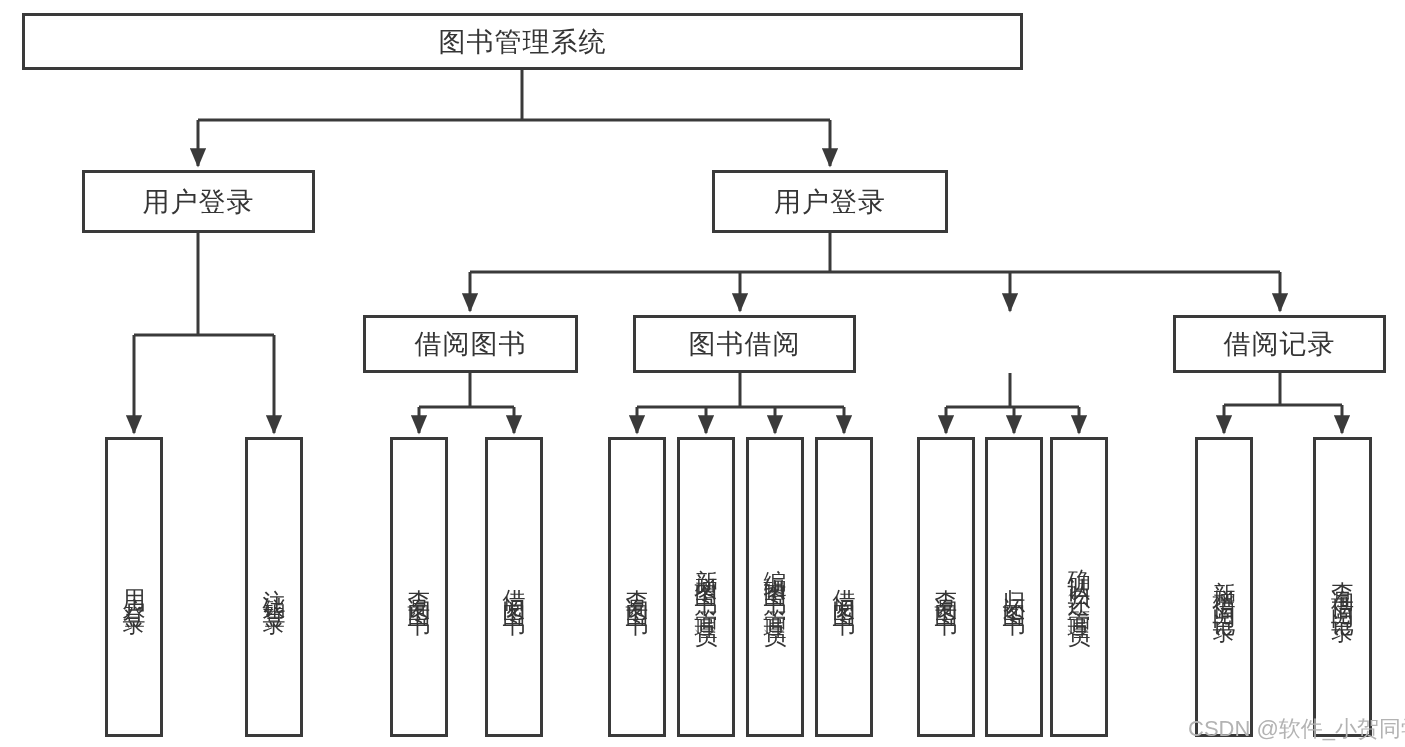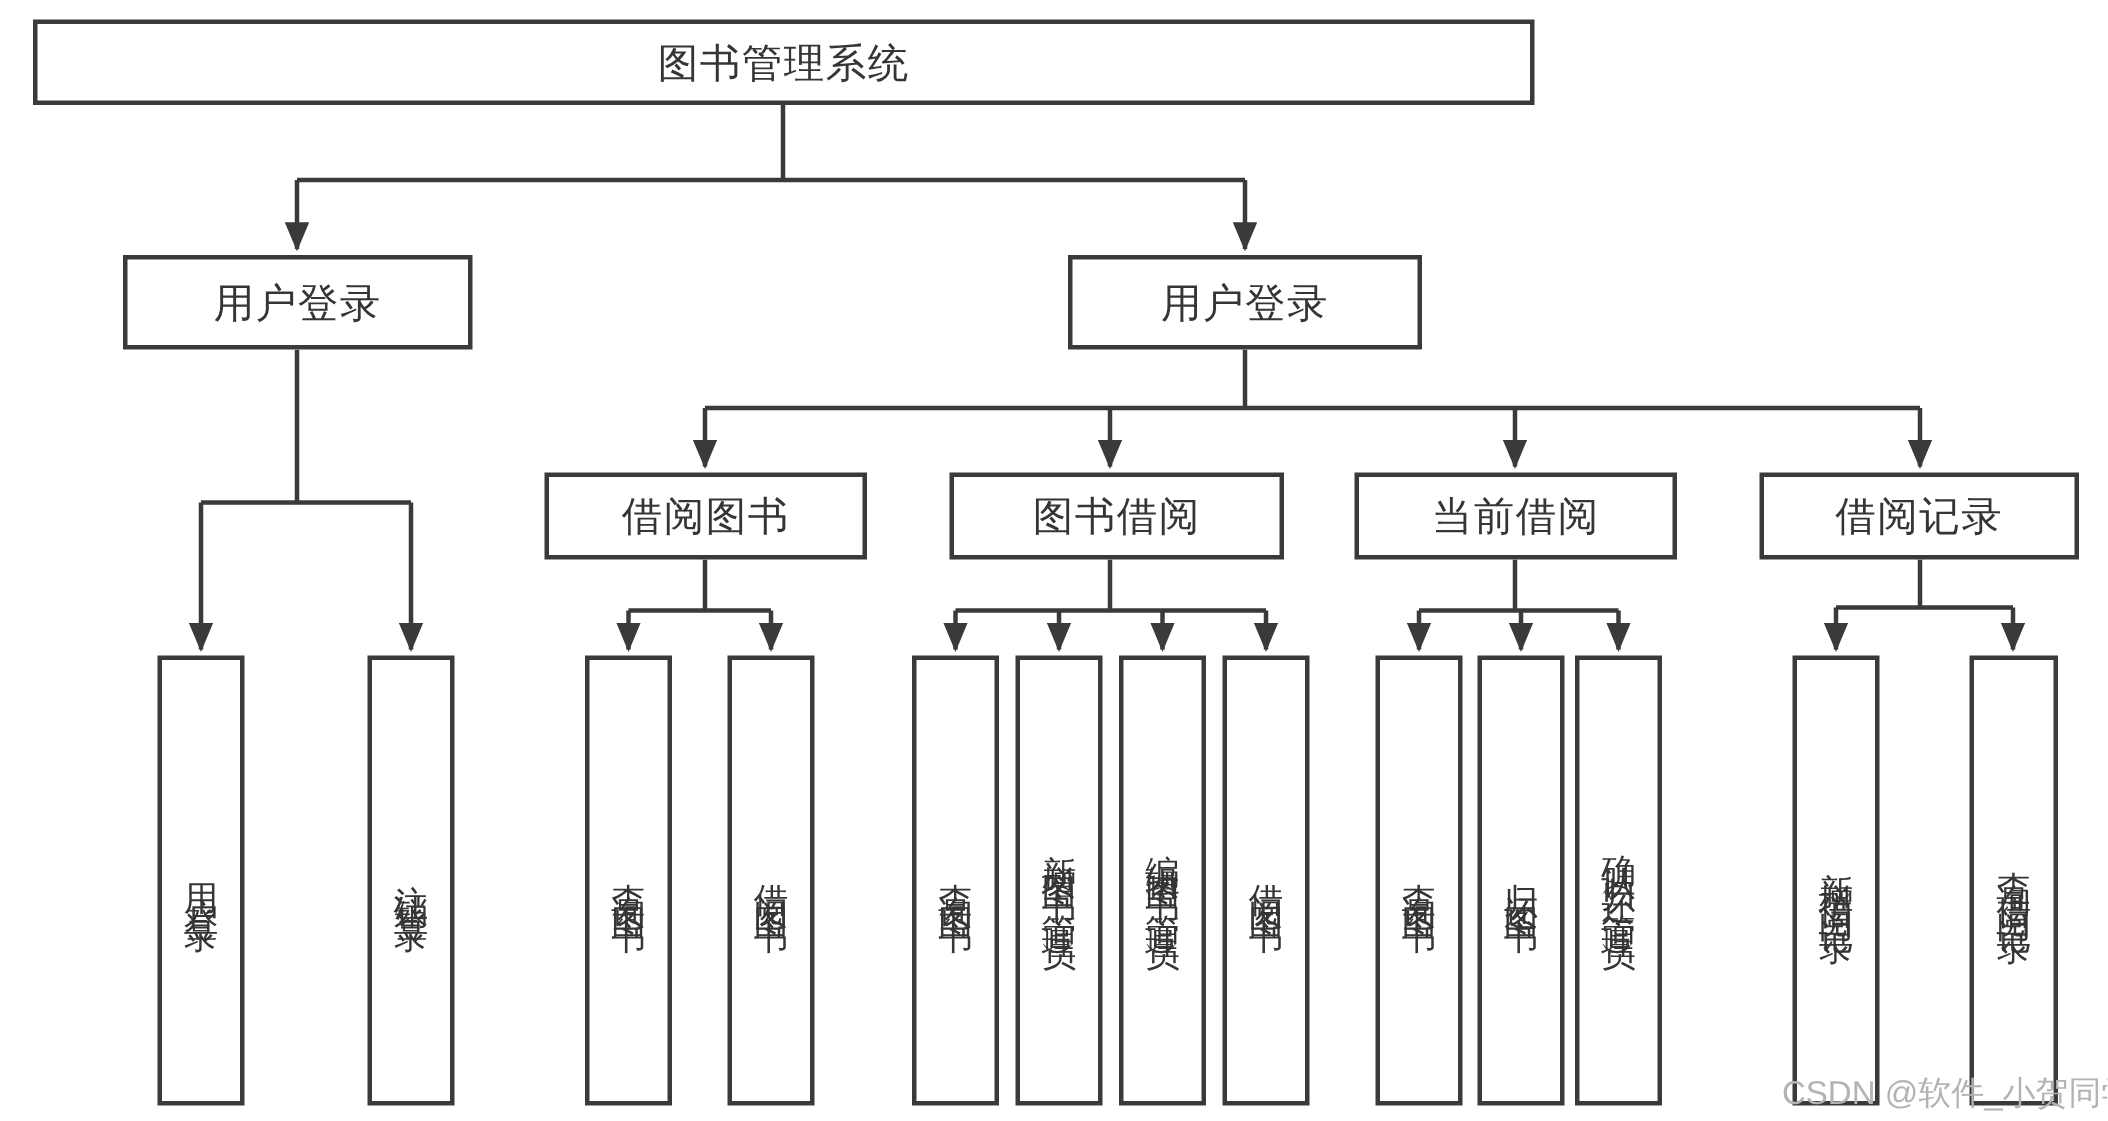--- a/index.html
+++ b/index.html
@@ -151,21 +151,20 @@
     </g>
   </svg>
 
   <div class="node" id="n-root">图书管理系统</div>
 
   <div class="node" id="n-login">用户登录</div>
   <div class="node" id="n-mgmt">用户登录</div>
 
   <div class="node" id="n-rec">借阅图书</div>
   <div class="node" id="n-borrow">图书借阅</div>
-  <div class="node" id="n-current">当前借阅</div>
   <div class="node" id="n-records">借阅记录</div>
 
   <div class="leaf" id="l-a1">
     <span class="vtxt">用户登录</span>
   </div>
   <div class="leaf" id="l-a2">
     <span class="vtxt">注销登录</span>
   </div>
 
   <div class="leaf" id="l-b1">

